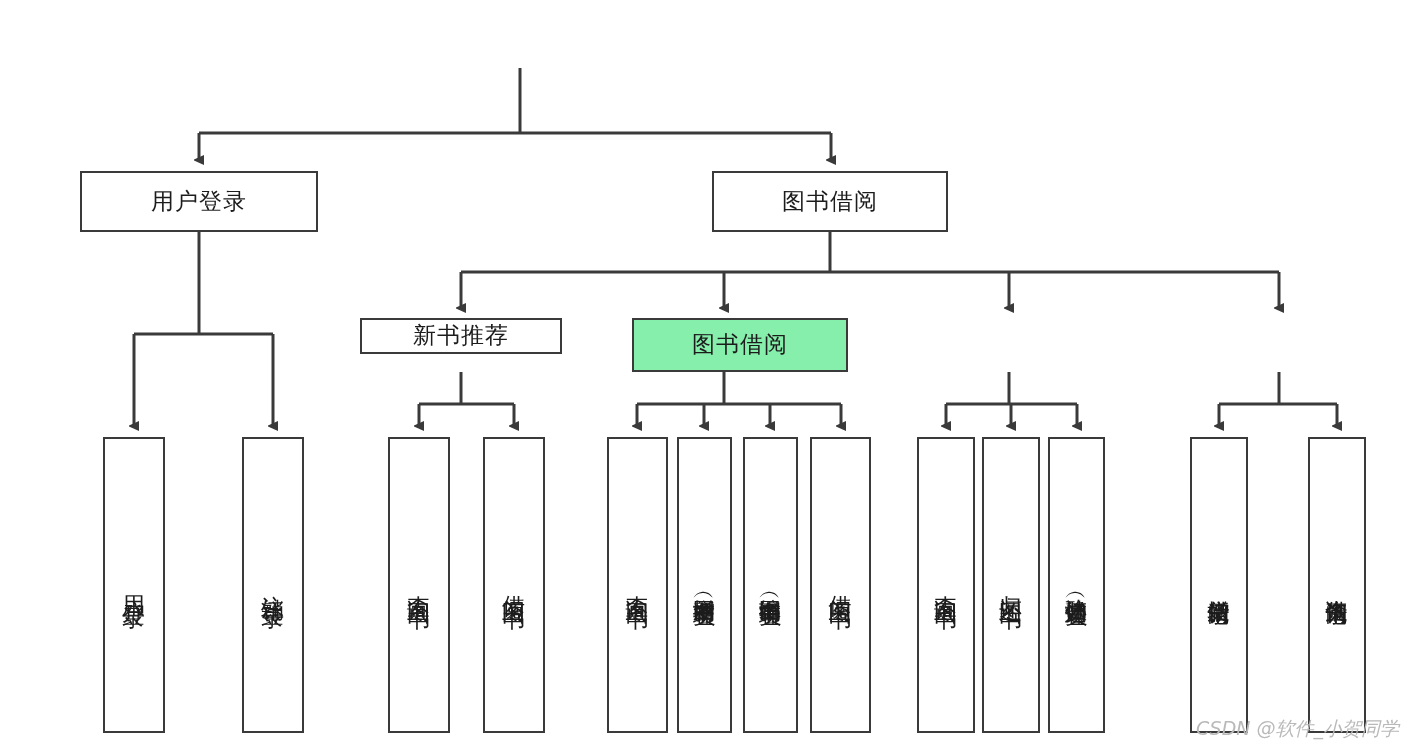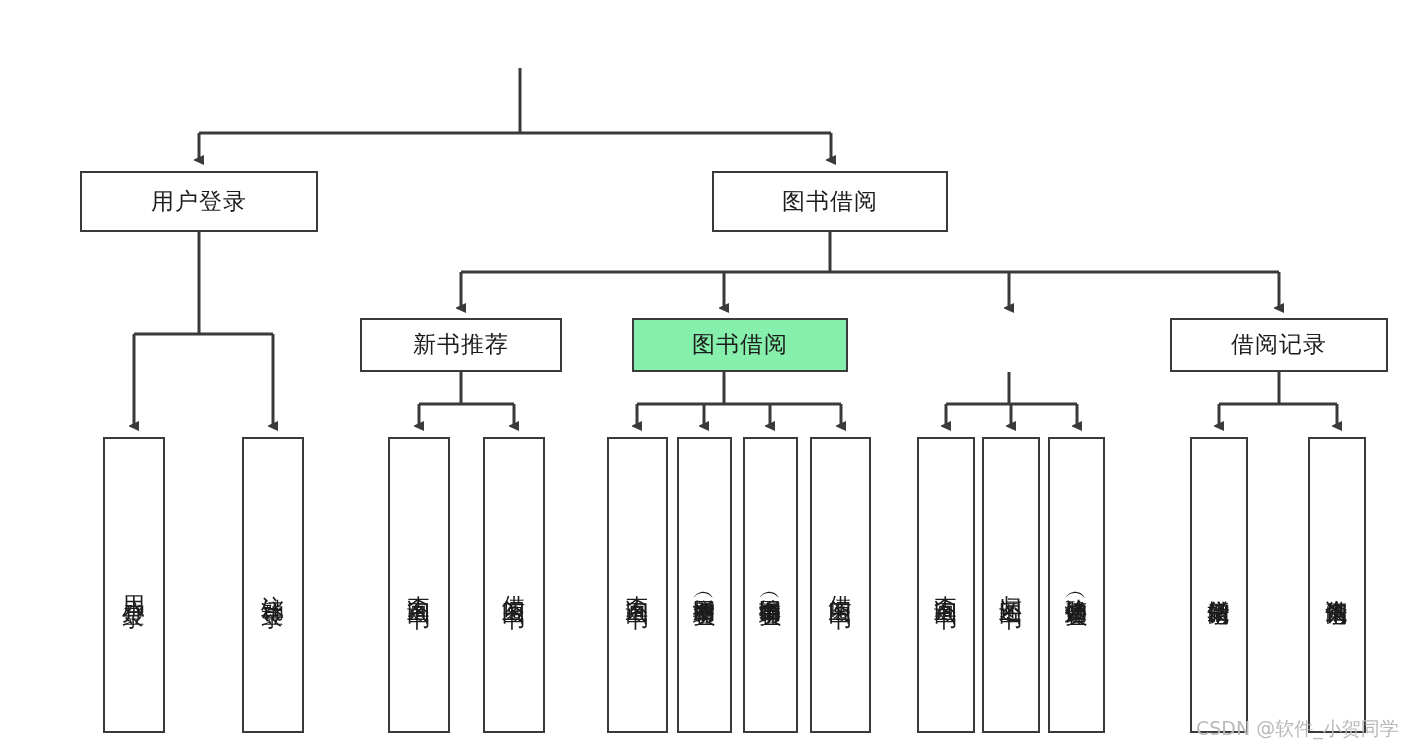--- a/index.html
+++ b/index.html
@@ -67,20 +67,21 @@
   .node.vert.tight .label {
     font-size: 22px;
     letter-spacing: 1px;
   }
   .watermark {
     position: absolute;
     color: #b9b9b9;
     font-size: 19px;
     white-space: nowrap;
     user-select: none;
+    font-style: italic;
   }
 </style>
 </head>
 <body>
 
 <div id="canvas" style="background: rgb(255, 255, 255);">
 
   <svg class="connectors" viewBox="0 0 1405 747" xmlns="http://www.w3.org/2000/svg">
     <defs>
       <marker id="arrow" markerWidth="10" markerHeight="10" refX="5" refY="5" orient="auto" markerUnits="userSpaceOnUse">
@@ -133,28 +134,25 @@
   </svg>
 
 
   <div class="node horiz" style="left: 80px; top: 171px; width: 238px; height: 61px; border-color: rgb(58, 58, 58); background: rgb(255, 255, 255); color: rgb(28, 28, 28);">
     <span class="label">用户登录</span>
   </div>
   <div class="node horiz" style="left: 712px; top: 171px; width: 236px; height: 61px; border-color: rgb(58, 58, 58); background: rgb(255, 255, 255); color: rgb(28, 28, 28);">
     <span class="label">图书借阅</span>
   </div>
 
-  <div class="node horiz" style="left: 360px; top: 318px; width: 202px; height: 54px; border-color: rgb(58, 58, 58); background: rgb(255, 255, 255); color: rgb(28, 28, 28);">
+  <div class="node horiz" style="left: 360px; top: 318px; width: 202px; height: 36px; border-color: rgb(58, 58, 58); background: rgb(255, 255, 255); color: rgb(28, 28, 28);">
     <span class="label">新书推荐</span>
   </div>
   <div class="node horiz" style="left: 632px; top: 318px; width: 216px; height: 54px; border-color: rgb(58, 58, 58); background: #86efac; color: rgb(28, 28, 28);">
     <span class="label">图书借阅</span>
-  </div>
-  <div class="node horiz" style="left: 1170px; top: 318px; width: 218px; height: 54px; border-color: rgb(58, 58, 58); background: rgb(255, 255, 255); color: rgb(28, 28, 28);">
-    <span class="label">借阅记录</span>
   </div>
 
   <div class="node vert" style="left: 103px; top: 437px; width: 62px; height: 296px; border-color: rgb(58, 58, 58); background: rgb(255, 255, 255); color: rgb(28, 28, 28);">
     <span class="label">用户登录</span>
   </div>
   <div class="node vert" style="left: 242px; top: 437px; width: 62px; height: 296px; border-color: rgb(58, 58, 58); background: rgb(255, 255, 255); color: rgb(28, 28, 28);">
     <span class="label">注销登录</span>
   </div>
   <div class="node vert" style="left: 388px; top: 437px; width: 62px; height: 296px; border-color: rgb(58, 58, 58); background: rgb(255, 255, 255); color: rgb(28, 28, 28);">
     <span class="label">查询图书</span>

